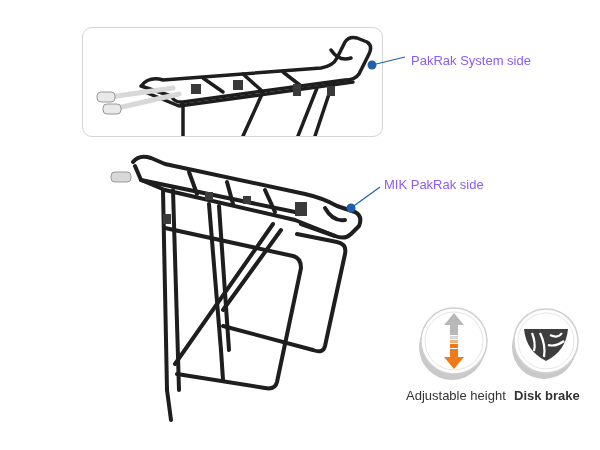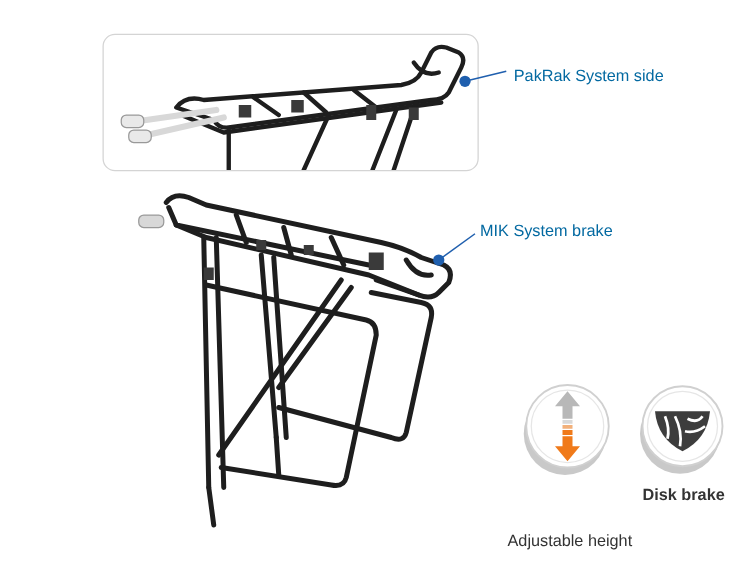--- a/index.html
+++ b/index.html
@@ -1,18 +1,18 @@
 <!DOCTYPE html>
 <html><head>
 <meta charset="utf-8">
 <style>
   html, body { margin:0; padding:0; background:#ffffff; }
   body { width:600px; height:450px; position:relative; overflow:hidden; font-family:"Liberation Sans", sans-serif; }
   .inset-box { position:absolute; left:82px; top:27px; width:299px; height:108px; border:1px solid #d4d4d4; border-radius:10px; background:#fff; overflow:hidden; }
-  .label { position:absolute; color:#0369a1; font-size:13px; white-space:nowrap; }
+  .label { position:absolute; color:#8b5cf6; font-size:13px; white-space:nowrap; }
   .caption { position:absolute; color:#333; font-size:13px; white-space:nowrap; }
   svg { position:absolute; overflow:visible; }
 </style>
 </head>
 <body>
 
 <div class="inset-box">
   <svg width="299" height="108" style="left:0;top:0">
     <g fill="none" stroke="#1e1e1e" stroke-width="3.5" stroke-linecap="round" stroke-linejoin="round">
 
@@ -88,33 +88,33 @@
       <rect x="138" y="46" width="8" height="8"></rect>
     <rect x="190" y="52" width="12" height="14"></rect>
       <rect x="58" y="64" width="8" height="10"></rect>
   </g>
 </svg>
 
 <svg width="50" height="30" style="left:345px;top:185px">
   <line x1="6" y1="23" x2="35" y2="2" stroke="#1f5fae" stroke-width="1.2"></line>
   <circle cx="6" cy="23" r="4.5" fill="#1f5fae"></circle>
 </svg>
-<div class="label" style="left:384px;top:177px;">MIK System brake</div>
+<div class="label" style="left:384px;top:177px;">MIK PakRak side</div>
 
 <svg width="80" height="80" style="left:416px;top:305px">
   <ellipse cx="36" cy="42" rx="33" ry="33" fill="#c9c9c9"></ellipse>
   <circle cx="38" cy="36" r="33" fill="#ffffff" stroke="#d0d0d0" stroke-width="1.5"></circle>
   <circle cx="38" cy="36" r="29" fill="none" stroke="#e6e6e6" stroke-width="1"></circle>
   <polygon points="38,8 28,20 34,20 34,30 42,30 42,20 48,20" fill="#b8b8b8"></polygon>
   <rect x="34" y="31" width="8" height="3" fill="#d8d8d8"></rect>
   <rect x="34" y="35" width="8" height="3" fill="#f2b07a"></rect>
   <rect x="34" y="39" width="8" height="4" fill="#f07a1a"></rect>
   <polygon points="34,44 42,44 42,52 48,52 38,64 28,52 34,52" fill="#f07a1a"></polygon>
 </svg>
-<div class="caption" style="left:406px;top:388px;margin-top:37px;">Adjustable height</div>
+<div class="caption" style="left:406px;top:388px;">Adjustable height</div>
 
 <svg width="80" height="80" style="left:510px;top:305px">
   <ellipse cx="34" cy="42" rx="32" ry="32" fill="#c9c9c9"></ellipse>
   <circle cx="36" cy="36" r="32" fill="#ffffff" stroke="#d0d0d0" stroke-width="1.5"></circle>
   <circle cx="36" cy="36" r="28" fill="none" stroke="#e6e6e6" stroke-width="1"></circle>
   <path d="M14 24 L58 24 Q56 46 36 56 Q16 46 14 24 Z" fill="#3d3d3d"></path>
   <g stroke="#ffffff" stroke-width="2.2" fill="none">
     <path d="M22 28 Q26 38 24 46"></path>
       <path d="M30 28 Q36 40 34 52"></path>
     <path d="M40 30 Q48 34 52 28"></path>

